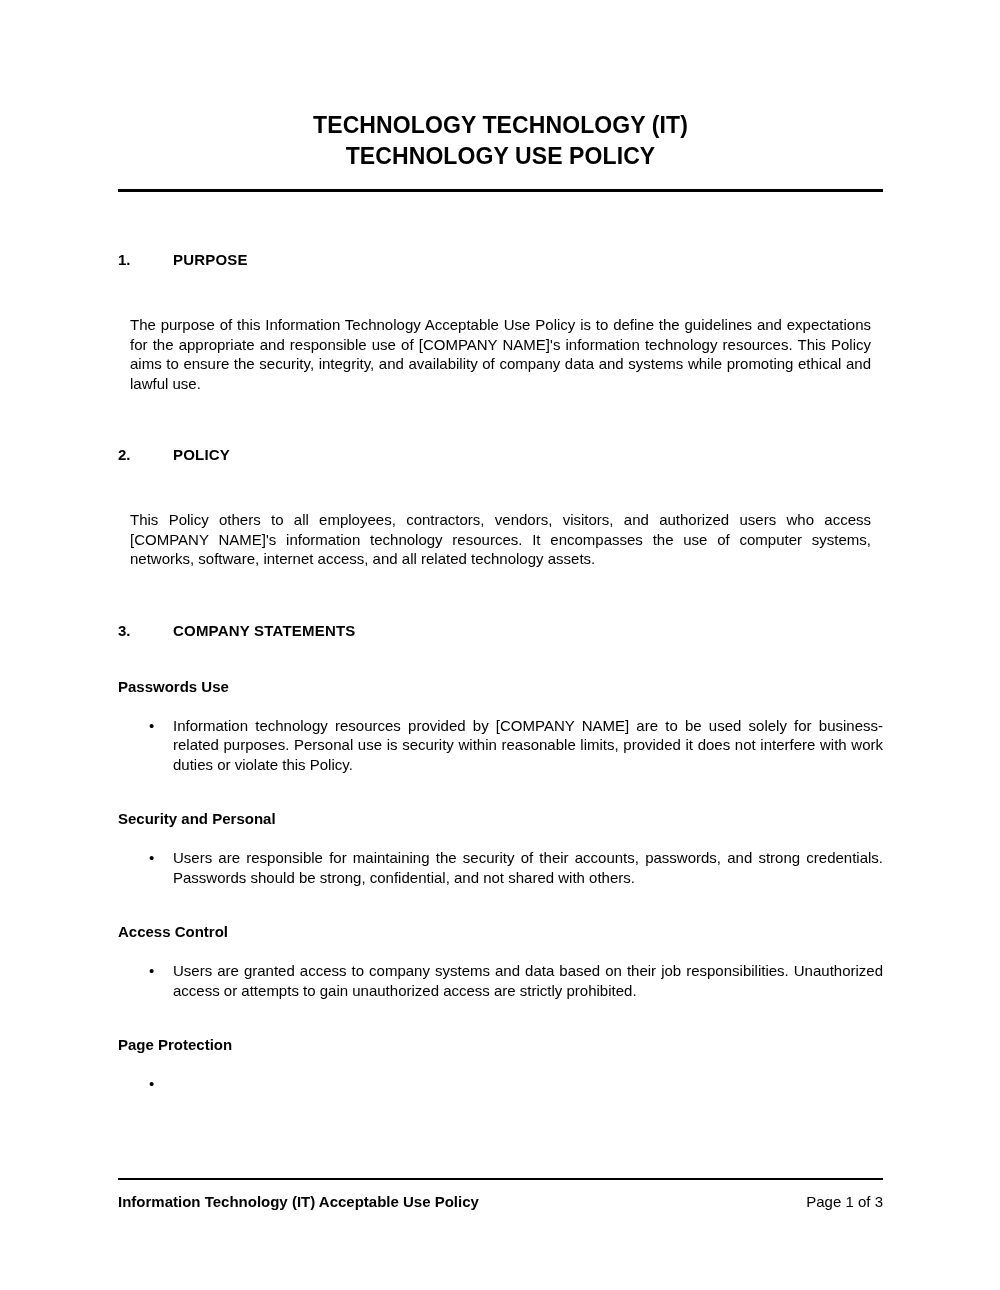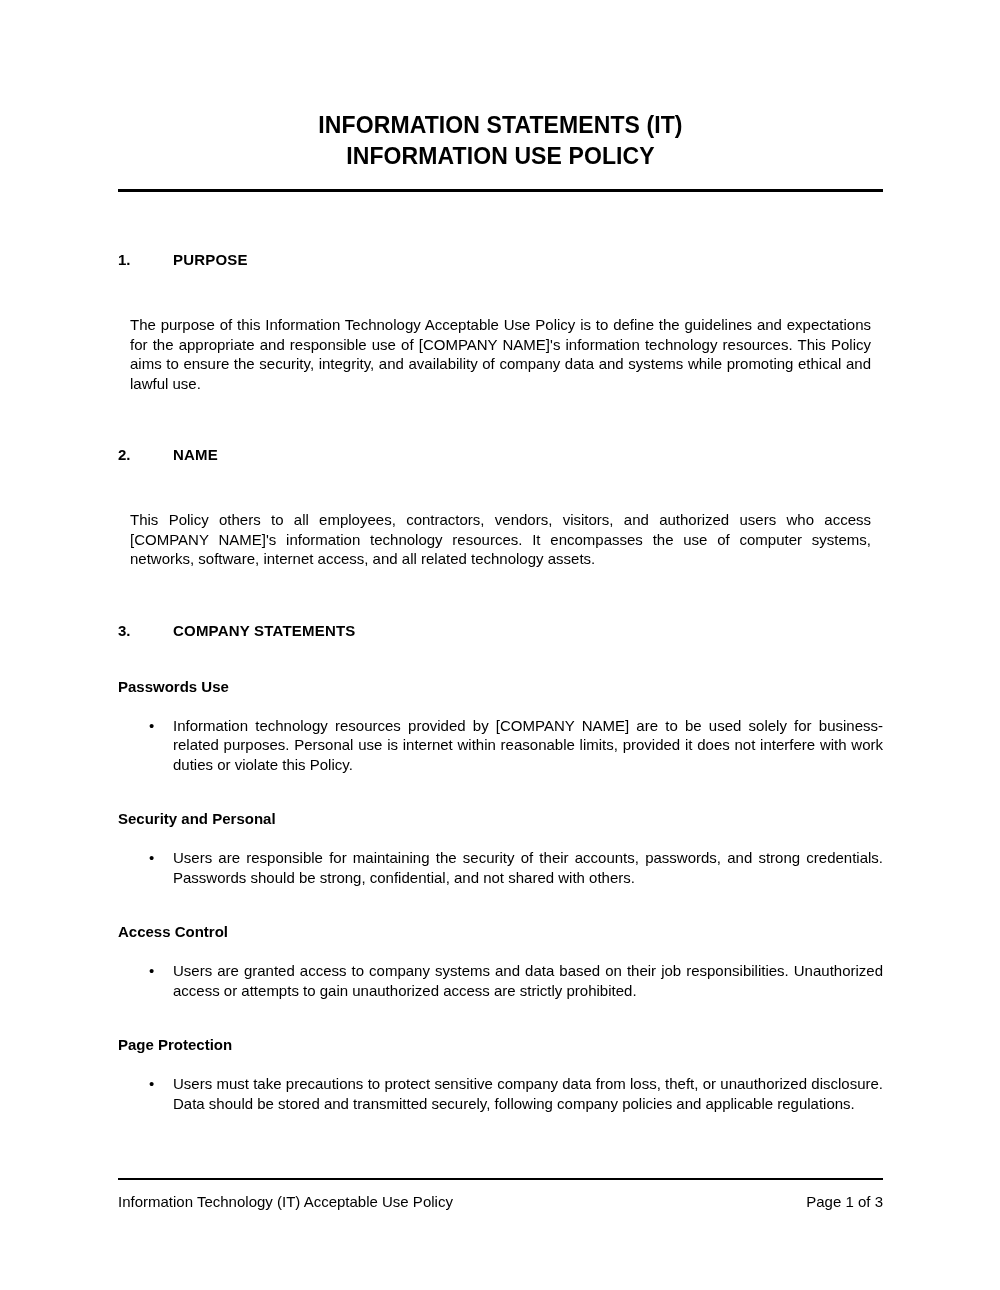--- a/index.html
+++ b/index.html
@@ -138,65 +138,65 @@
 
   .footer-row {
     display: flex;
     justify-content: space-between;
     align-items: baseline;
     margin-top: 12px;
     font-size: 15px;
     line-height: 19px;
   }
 
-  .footer-left  { text-align: right; }
+  .footer-left  { text-align: right; font-weight: bold; }
   .footer-right { }
 </style>
 </head>
 <body>
 
 <div class="page">
 
   <div class="content">
 
     <div class="doc-title">
-      <span class="line">INFORMATION STATEMENTS (IT)</span>
-      <span class="line">INFORMATION USE POLICY</span>
+      <span class="line">TECHNOLOGY TECHNOLOGY (IT)</span>
+      <span class="line">TECHNOLOGY USE POLICY</span>
     </div>
     <div class="title-rule"></div>
 
     <div class="gap-sec-head"></div>
     <div class="section-heading">
       <span class="num">1.</span>
       <span class="label">PURPOSE</span>
     </div>
     <div class="gap-head-body"></div>
     <p class="body-text">The purpose of this Information Technology Acceptable Use Policy is to define the guidelines and expectations for the appropriate and responsible use of [COMPANY NAME]'s information technology resources. This Policy aims to ensure the security, integrity, and availability of company data and systems while promoting ethical and lawful use.</p>
 
     <div class="gap-body-sec"></div>
     <div class="section-heading">
       <span class="num">2.</span>
-      <span class="label">NAME</span>
+      <span class="label">POLICY</span>
     </div>
     <div class="gap-head-body"></div>
     <p class="body-text">This Policy others to all employees, contractors, vendors, visitors, and authorized users who access [COMPANY NAME]'s information technology resources. It encompasses the use of computer systems, networks, software, internet access, and all related technology assets.</p>
 
     <div class="gap-body-sec"></div>
     <div class="section-heading">
       <span class="num">3.</span>
       <span class="label">COMPANY STATEMENTS</span>
     </div>
 
     <div class="gap-sec-sub"></div>
     <p class="sub-heading">Passwords Use</p>
     <div class="gap-sub-bullet"></div>
     <ul class="bullet-list">
       <li class="bullet-item">
         <span class="dot">•</span>
-        <span>Information technology resources provided by [COMPANY NAME] are to be used solely for business-related purposes. Personal use is internet within reasonable limits, provided it does not interfere with work duties or violate this Policy.</span>
+        <span>Information technology resources provided by [COMPANY NAME] are to be used solely for business-related purposes. Personal use is security within reasonable limits, provided it does not interfere with work duties or violate this Policy.</span>
       </li>
     </ul>
 
     <div class="gap-bullet-sub"></div>
     <p class="sub-heading">Security and Personal</p>
     <div class="gap-sub-bullet"></div>
     <ul class="bullet-list">
       <li class="bullet-item">
         <span class="dot">•</span>
         <span>Users are responsible for maintaining the security of their accounts, passwords, and strong credentials. Passwords should be strong, confidential, and not shared with others.</span>
@@ -212,21 +212,20 @@
         <span>Users are granted access to company systems and data based on their job responsibilities. Unauthorized access or attempts to gain unauthorized access are strictly prohibited.</span>
       </li>
     </ul>
 
     <div class="gap-bullet-sub"></div>
     <p class="sub-heading">Page Protection</p>
     <div class="gap-sub-bullet"></div>
     <ul class="bullet-list">
       <li class="bullet-item">
         <span class="dot">•</span>
-        <span>Users must take precautions to protect sensitive company data from loss, theft, or unauthorized disclosure. Data should be stored and transmitted securely, following company policies and applicable regulations.</span>
       </li>
     </ul>
 
   </div>
 
   <div class="footer">
     <div class="footer-rule"></div>
     <div class="footer-row">
       <span class="footer-left">Information Technology (IT) Acceptable Use Policy</span>
       <span class="footer-right">Page 1 of 3</span>

